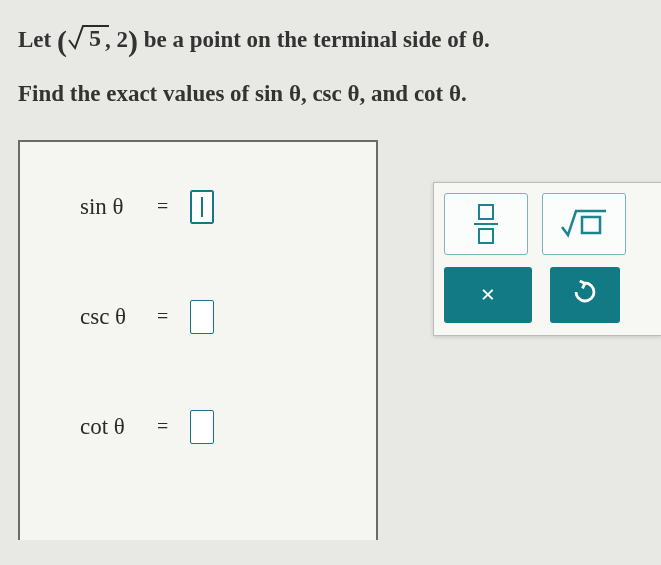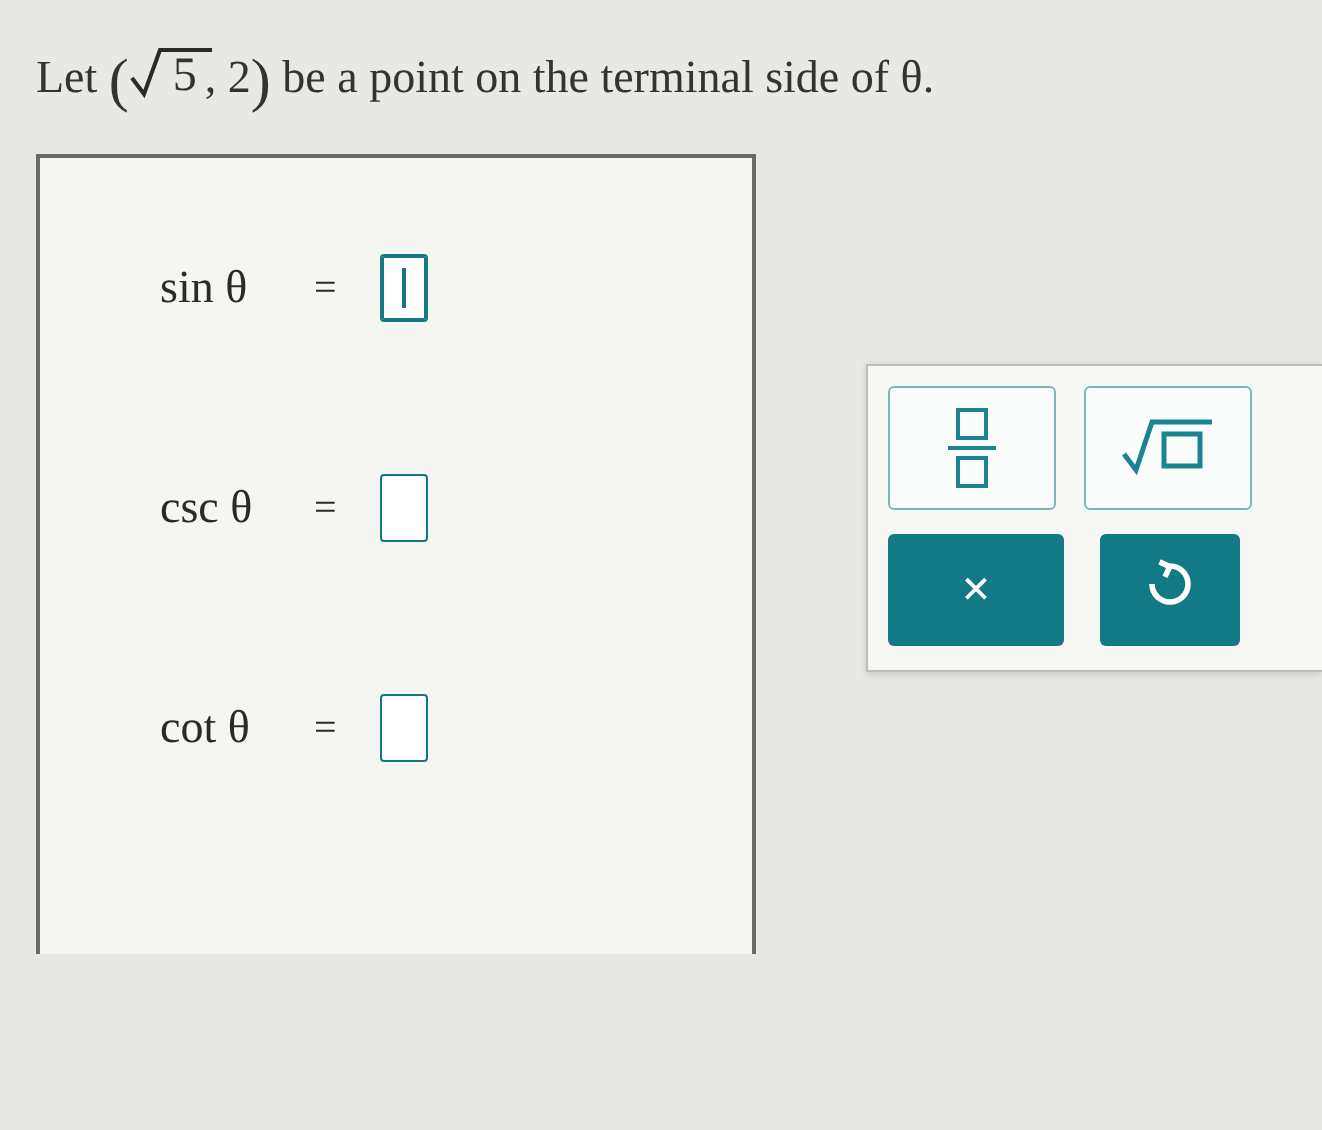--- a/index.html
+++ b/index.html
@@ -5,21 +5,21 @@
   * { box-sizing: border-box; margin: 0; padding: 0; }
   html, body { width: 661px; height: 565px; }
   body {
     font-family: Georgia, 'Times New Roman', serif;
     background: #e8e8e5;
     color: #2a2a2a;
     padding: 18px 0 0 18px;
     overflow: hidden;
     position: relative;
   }
-  .prompt { font-size: 23px; line-height: 1.5; color: #333; }
+  .prompt { font-size: 23px; line-height: 1.5; color: #333; font-weight: bold; }
   .prompt .row1 { margin-bottom: 14px; }
   .prompt .row2 { margin-bottom: 28px; }
   .big-paren { font-size: 30px; font-family: 'Times New Roman', serif; vertical-align: -4px; }
   .term { font-family: 'Times New Roman', serif; }
 
   
   .answers {
     border: 2px solid #6a6a6a;
     border-bottom: none;
     width: 360px;
@@ -90,20 +90,23 @@
 </style>
 </head>
 <body>
 
 <div class="prompt">
   <div class="row1">
     <span>Let </span><span class="big-paren term">(</span><span class="term" style="font-size:26px; position:relative; top:-1px;"><svg width="44" height="30" viewBox="0 0 44 30" style="vertical-align:-6px">
           <path d="M2 18 L8 26 L16 4 L42 4" stroke="#2a2a2a" stroke-width="2" fill="none"></path>
         </svg><span style="position:relative; left:-22px; top:0; font-size:24px;">5</span></span><span class="term" style="margin-left:-18px">, </span><span class="term">2</span><span class="big-paren term">)</span><span> be a point on the terminal side of θ.</span>
   </div>
+  <div class="row2">
+    <span>Find the exact values of </span><span class="term">sin θ</span><span>, </span><span class="term">csc θ</span><span>, and </span><span class="term">cot θ</span><span>.</span>
+  </div>
 </div>
 
 <div class="answers">
   <div class="ans-row">
     <span class="ans-label term">sin θ</span>
     <span class="eq">=</span>
     <span class="blank active"></span>
   </div>
   <div class="ans-row">
     <span class="ans-label term">csc θ</span>

